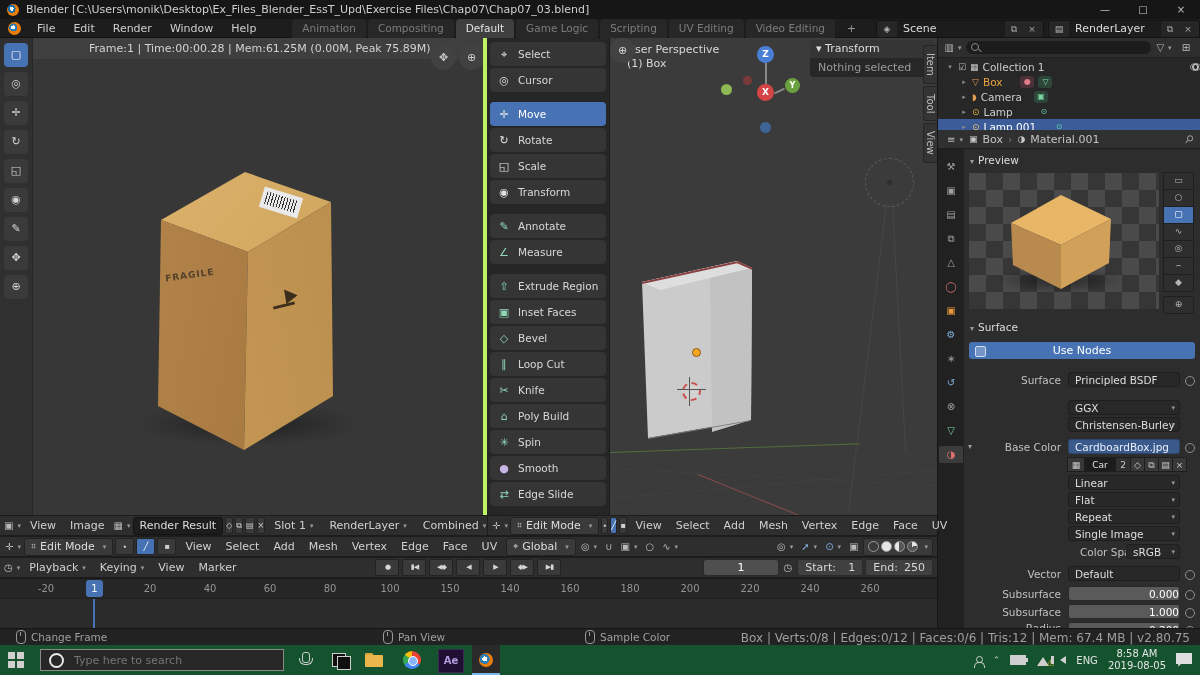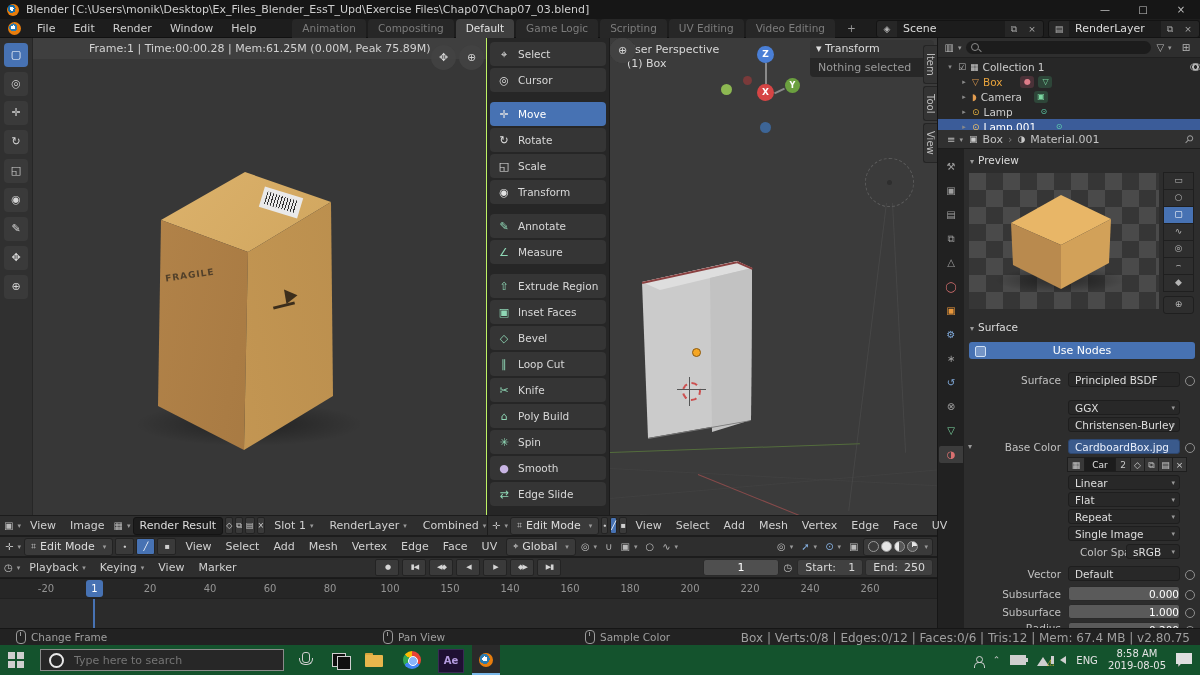--- a/index.html
+++ b/index.html
@@ -31,21 +31,21 @@
   .tb-widget .wbtn2{width:18px;text-align:center;color:#a8a8a8;font-size:9px;}
   #w-scene{left:876px;width:166px;}
   #w-scene .wfield{width:96px;}
   #w-layer{left:1048px;width:150px;}
   #w-layer .wfield{width:80px;}
 
   
   #ie-tools{left:0;top:38px;width:33px;height:477px;background:#303030;border-right:1px solid #262626;box-sizing:border-box;display:flex;flex-direction:column;align-items:center;padding-top:5px;gap:5px;}
   .ietool{width:24px;height:24px;border-radius:4px;background:#3a3a3a;color:#d5d5d5;font-size:11px;line-height:24px;text-align:center;}
   .ietool.active{background:#4772b3;color:#fff;}
-  #ie-main{left:33px;top:38px;width:454px;height:477px;background:#373737;border-right:1px solid #bef264;box-sizing:border-box;overflow:hidden;}
+  #ie-main{left:33px;top:38px;width:454px;height:477px;background:#373737;border-right:4px solid #bef264;box-sizing:border-box;overflow:hidden;}
   #ie-info{position:absolute;left:0;top:0;width:100%;height:21px;background:#3f3f3f;line-height:21px;padding-left:56px;color:#d2d2d2;box-sizing:border-box;}
   .navcirc{position:absolute;width:25px;height:25px;border-radius:50%;background:rgba(66,66,66,.92);color:#cfcfcf;text-align:center;line-height:25px;font-size:11px;}
   
   #cardbox{left:120px;top:132px;width:182px;height:282px;}
   #cardbox .shadow{position:absolute;left:-18px;top:232px;width:228px;height:44px;border-radius:50%;background:radial-gradient(closest-side,rgba(0,0,0,.4),transparent);}
   #cardbox .top{position:absolute;inset:0;clip-path:polygon(8px 50px,92px 2px,178px 32px,95px 82px);background:linear-gradient(130deg,#dcb26c,#c99e55);}
   #cardbox .left{position:absolute;inset:0;clip-path:polygon(8px 50px,95px 82px,91px 280px,5px 236px);background:linear-gradient(100deg,#b28349,#a2753f);}
   #cardbox .right{position:absolute;inset:0;clip-path:polygon(95px 82px,178px 32px,180px 226px,91px 280px);background:linear-gradient(80deg,#c89a55,#bb8f4e);}
   #cardbox .label{position:absolute;left:108px;top:22px;width:40px;height:21px;background:#e9e9e9;transform:rotate(17deg);
      background-image:repeating-linear-gradient(90deg,#2f2f2f 0 1px,transparent 1px 3px);background-size:80% 60%;background-position:4px 4px;background-repeat:no-repeat;}

